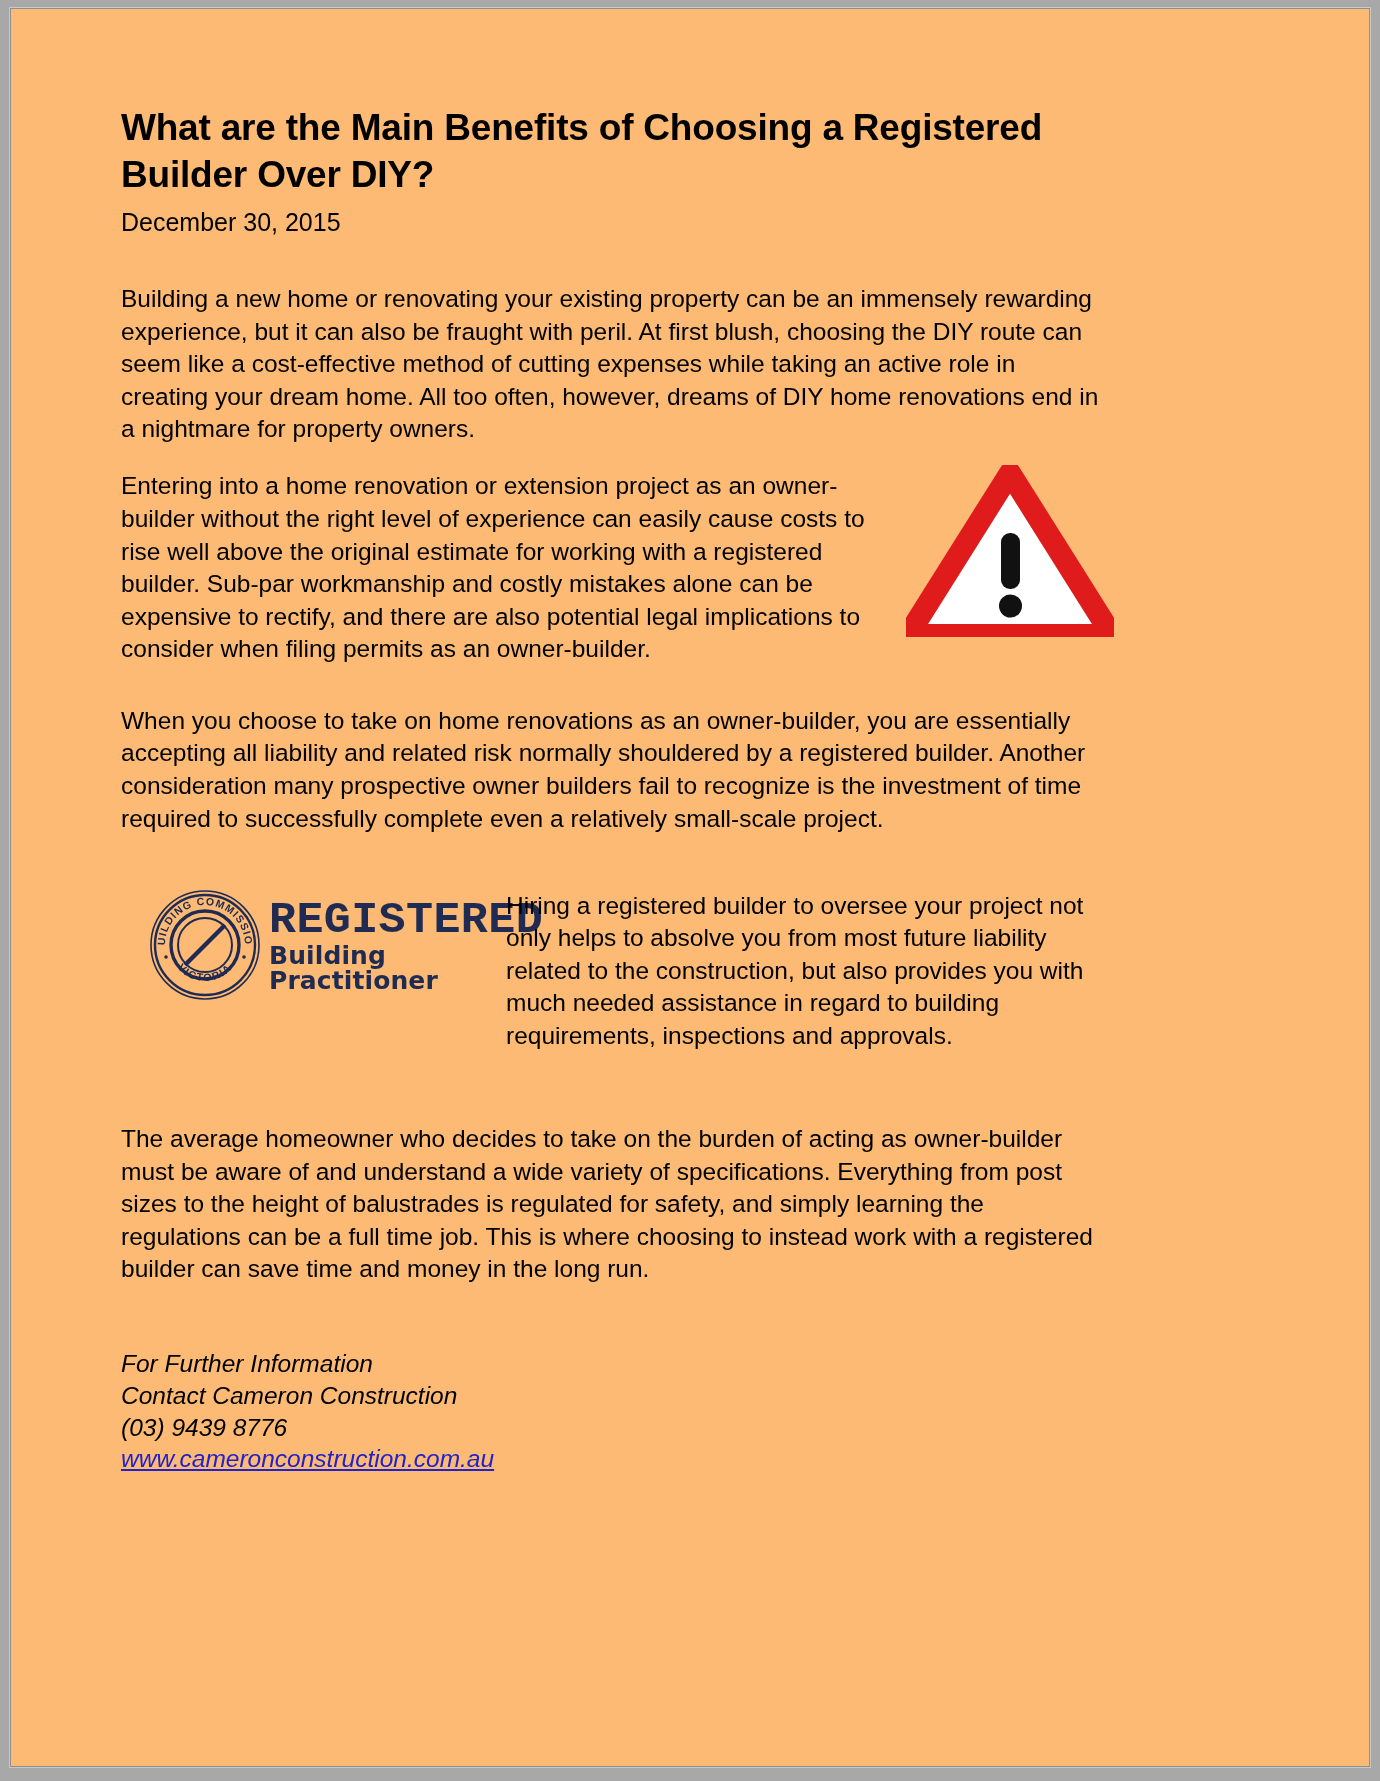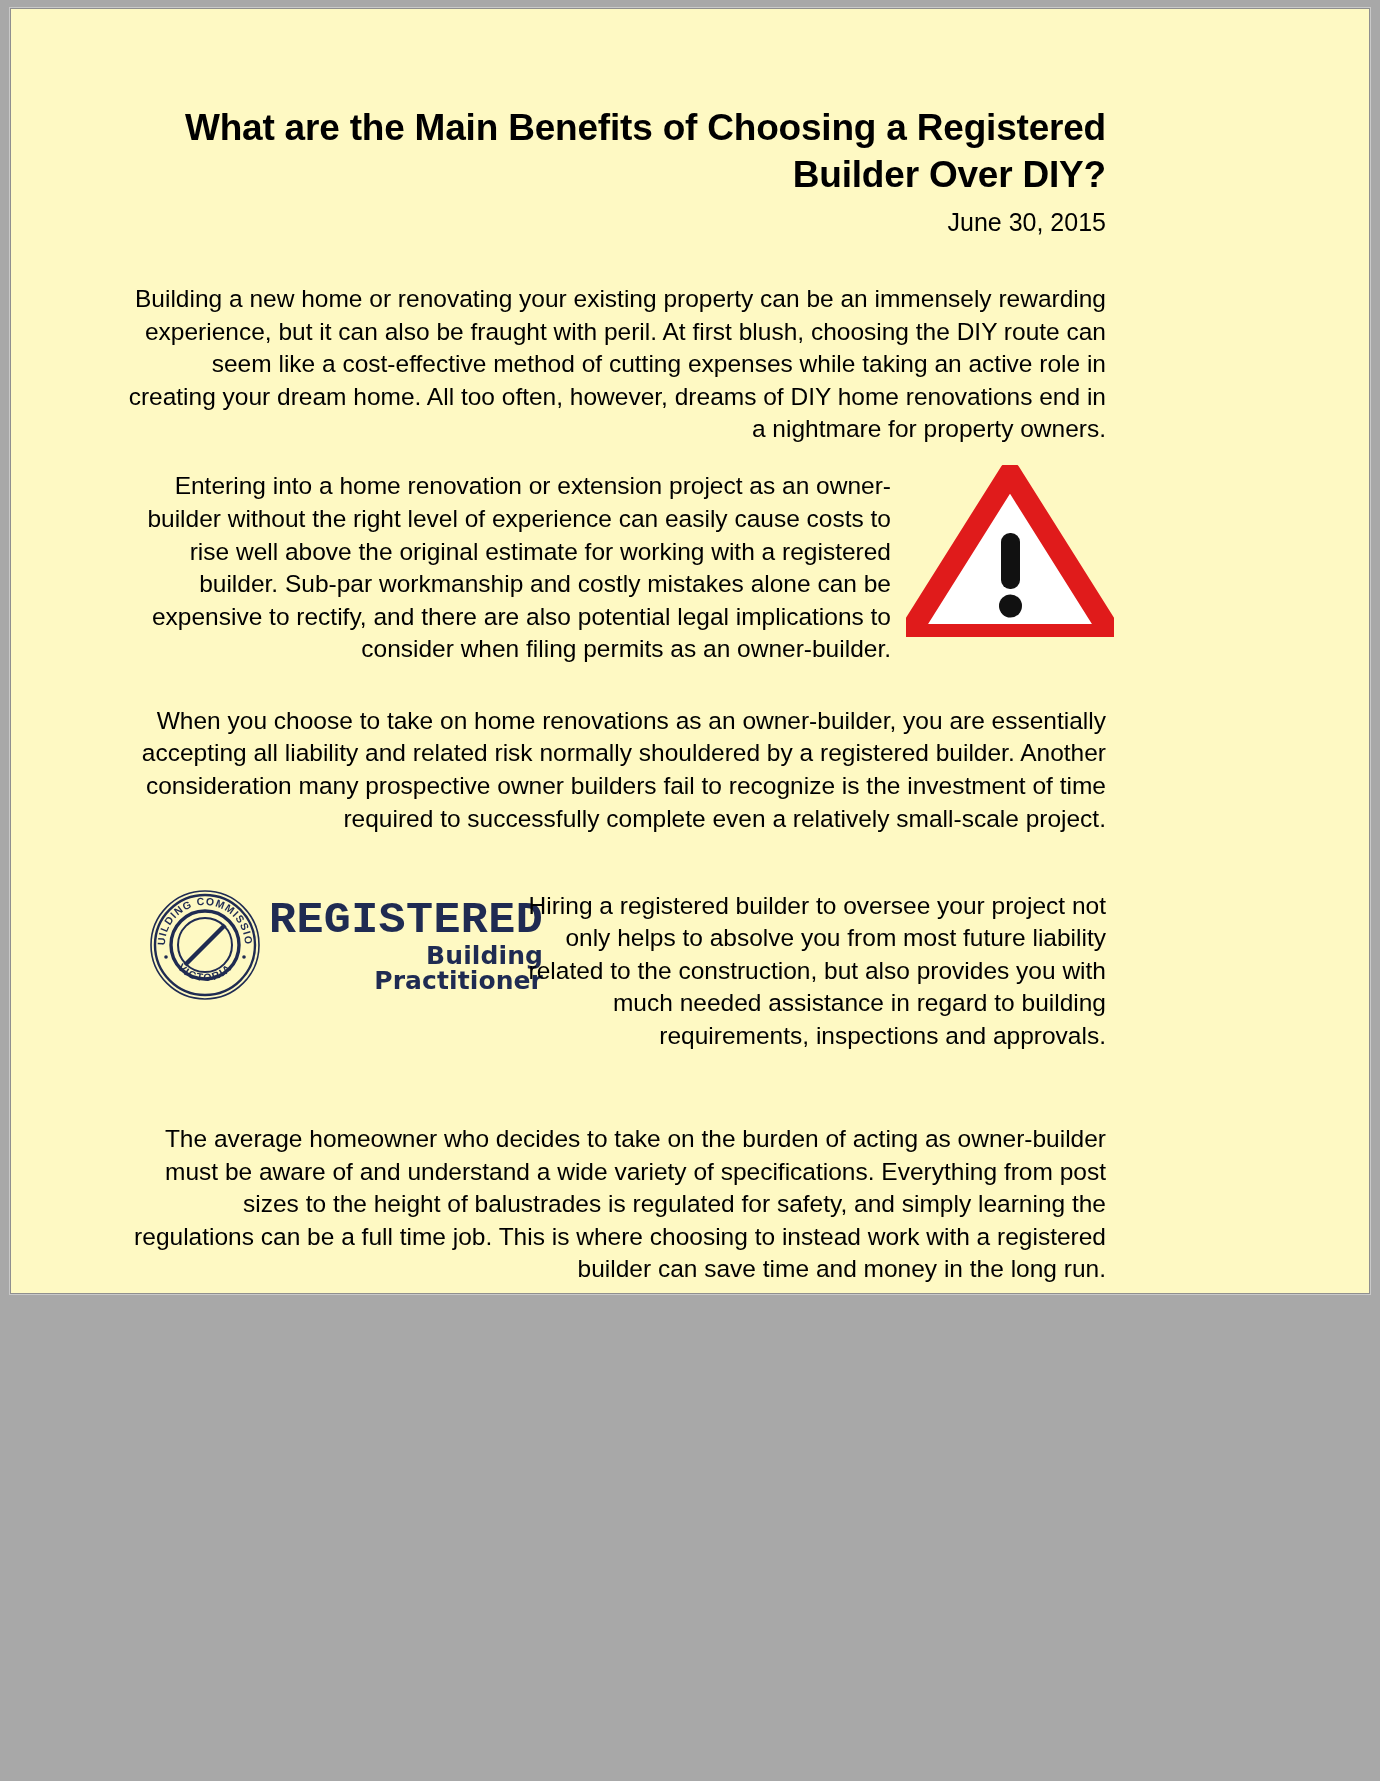--- a/index.html
+++ b/index.html
@@ -13,25 +13,24 @@
     background: #a8a8a8;
     font-family: "Liberation Sans", sans-serif;
     overflow: hidden;
   }
 
   .page-frame {
     position: absolute;
     left: 10px;
     top: 8px;
     width: 1360px;
-    height: 1286px;
-    background: #fef9c3;
+    height: 1759px;
+    background: #fdba74;
     border: 1px solid #8f8f8f;
     box-shadow: 0 0 0 1px #c9c9c9;
-    text-align: right;
   }
 
   .doc-body {
     position: absolute;
     left: 110px;
     top: 96px;
     width: 985px;
   }
 
   .doc-title {
@@ -150,21 +149,21 @@
   }
 </style>
 </head>
 <body>
 
 <div class="page-frame">
   <div class="doc-body">
 
     <h1 class="doc-title">What are the Main Benefits of Choosing a Registered Builder Over DIY?</h1>
 
-    <div class="doc-date">June 30, 2015</div>
+    <div class="doc-date">December 30, 2015</div>
 
     <p class="para">Building a new home or renovating your existing property can be an immensely rewarding experience, but it can also be fraught with peril. At first blush, choosing the DIY route can seem like a cost-effective method of cutting expenses while taking an active role in creating your dream home. All too often, however, dreams of DIY home renovations end in a nightmare for property owners.</p>
 
 
     <div class="danger-block">
       <span class="warning-icon">
         <svg viewBox="0 0 208 172" width="208" height="172" aria-hidden="true">
           <path d="M104 8 L202 164 Q206 170 198 170 L10 170 Q2 170 6 164 Z" fill="#ffffff" stroke="#e01b1b" stroke-width="22" stroke-linejoin="round"></path>
           <rect x="95" y="68" width="19" height="56" rx="9" fill="#111111"></rect>
           <circle cx="104.5" cy="141" r="11.5" fill="#111111"></circle>
@@ -202,15 +201,21 @@
         <span class="logo-wordmark">
           <span class="logo-registered">REGISTERED</span>
           <span class="logo-practitioner">Building Practitioner</span>
         </span>
       </div>
       <p class="benefits-text">Hiring a registered builder to oversee your project not only helps to absolve you from most future liability related to the construction, but also provides you with much needed assistance in regard to building requirements, inspections and approvals.</p>
     </div>
 
     <p class="para">The average homeowner who decides to take on the burden of acting as owner-builder must be aware of and understand a wide variety of specifications. Everything from post sizes to the height of balustrades is regulated for safety, and simply learning the regulations can be a full time job. This is where choosing to instead work with a registered builder can save time and money in the long run.</p>
 
+    <div class="footer-block">
+      <span class="footer-line">For Further Information</span>
+      <span class="footer-line">Contact Cameron Construction</span>
+      <span class="footer-line">(03) 9439 8776</span>
+      <a class="footer-link" href="#">www.cameronconstruction.com.au</a>
+    </div>
 
   </div>
 </div>
 
 </body></html>

